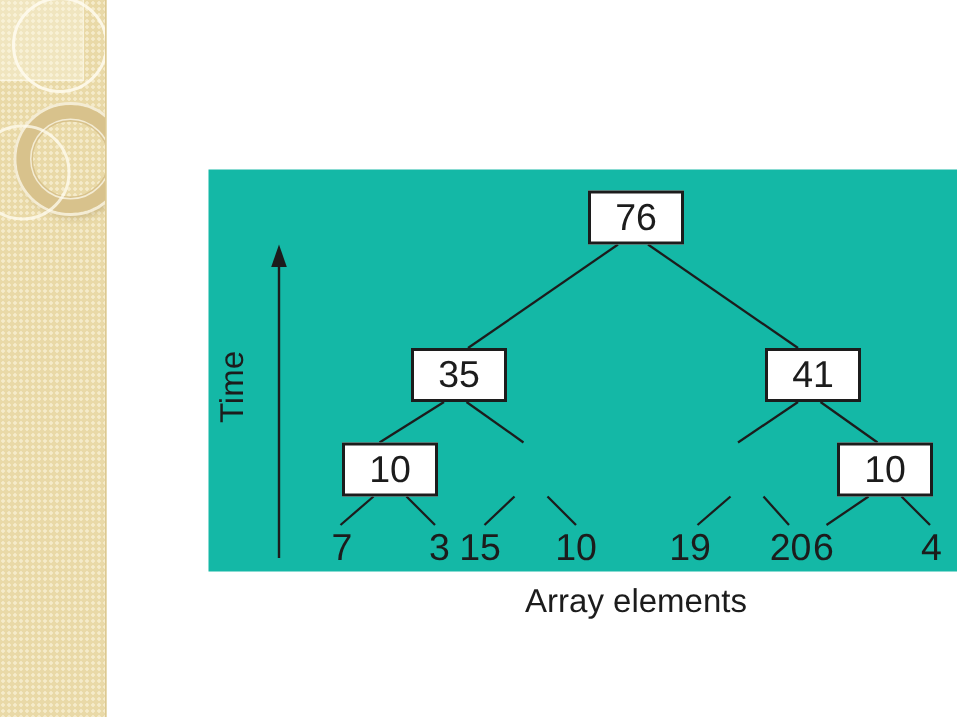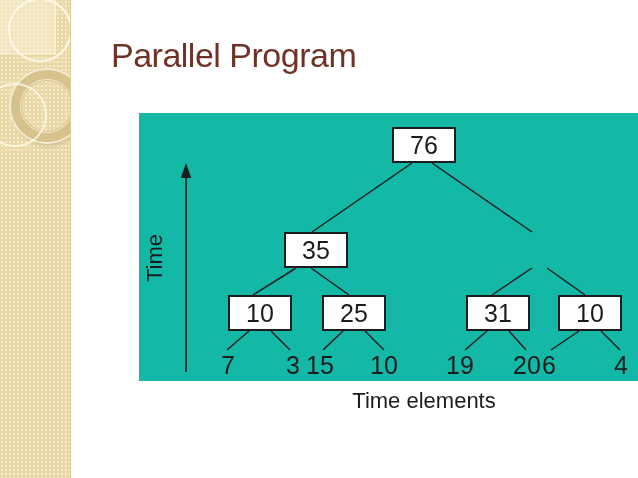--- a/index.html
+++ b/index.html
@@ -118,21 +118,20 @@
 
   <div class="sidebar">
     <div class="sidebar-square"></div>
     <div class="circle-thin-top"></div>
     <div class="ring">
       <div class="ring-inner-highlight"></div>
     </div>
     <div class="circle-thin-bottom"></div>
   </div>
 
-  <div class="title">Parallel Program</div>
 
   <div class="panel">
 
     <svg viewBox="0 0 508 309">
       <g stroke="#1c1c1c" stroke-width="1.5" fill="none">
 
         <line x1="273" y1="50" x2="173" y2="119"></line>
         <line x1="293" y1="50" x2="393" y2="119"></line>
 
         <line x1="157" y1="155" x2="114" y2="182"></line>
@@ -150,32 +149,31 @@
         <line x1="462" y1="218" x2="481" y2="237"></line>
       </g>
 
       <g>
         <line x1="47" y1="259" x2="47" y2="64" stroke="#1c1c1c" stroke-width="1.6"></line>
         <polygon points="47,50 41.8,65 52.2,65" fill="#1c1c1c"></polygon>
       </g>
     </svg>
 
     <div class="node" style="left:253px; top:14px">76</div>
-    <div class="node" style="left:145px; top:119px">35</div>
+    <div class="node" style="left:135px; top:119px">35</div>
+    <div class="node" style="left:371px; top:119px">41</div>
     <div class="node" style="left:89px;  top:182px">10</div>
-    <div class="node" style="left:183px; top:182px">25</div>
-    <div class="node" style="left:327px; top:182px">31</div>
     <div class="node" style="left:419px; top:182px">10</div>
 
     <span class="leaf" style="left:89px">7</span>
     <span class="leaf" style="left:154px">3</span>
     <span class="leaf" style="left:181px">15</span>
     <span class="leaf" style="left:245px">10</span>
     <span class="leaf" style="left:321px">19</span>
     <span class="leaf" style="left:388px">20</span>
     <span class="leaf" style="left:410px">6</span>
     <span class="leaf" style="left:482px">4</span>
 
     <div class="time-label">Time</div>
-    <div class="x-axis-label">Time elements</div>
+    <div class="x-axis-label">Array elements</div>
   </div>
 
 </div>
 
 </body></html>

